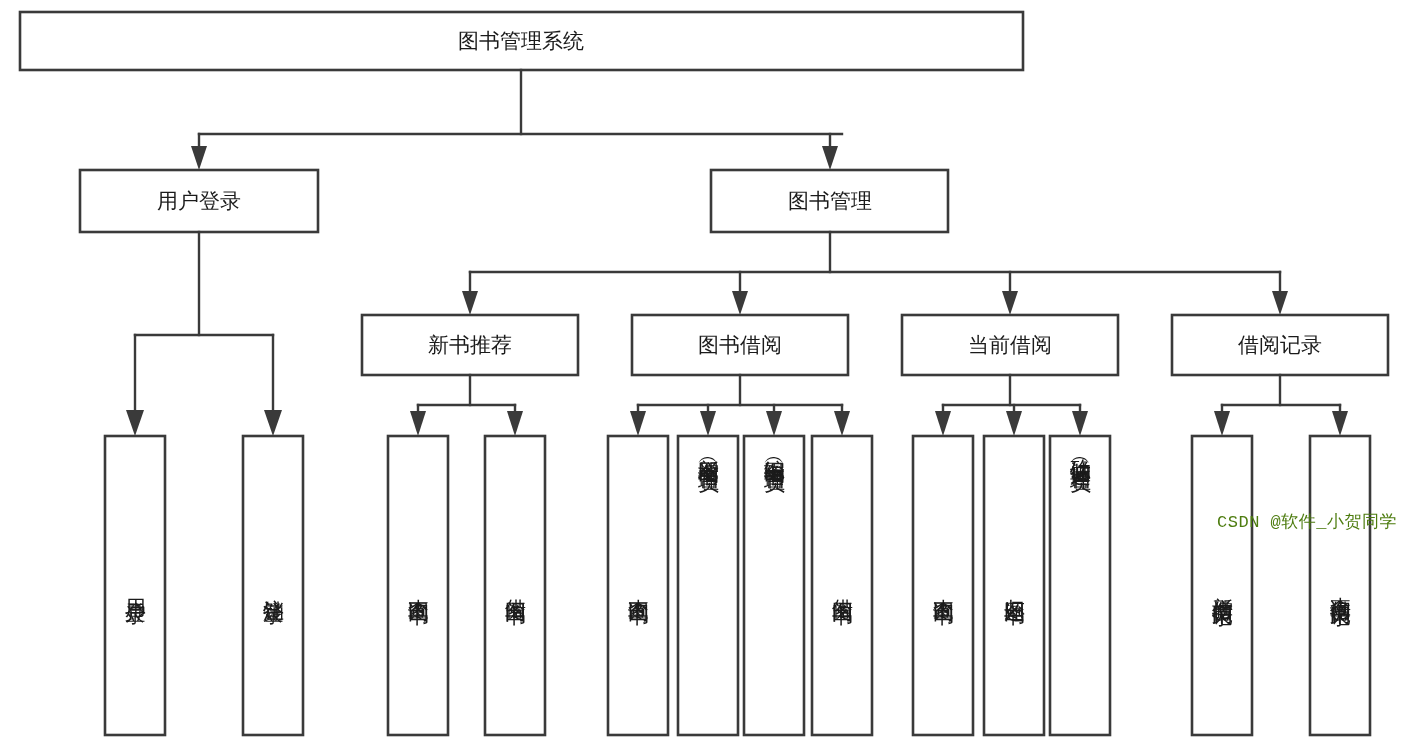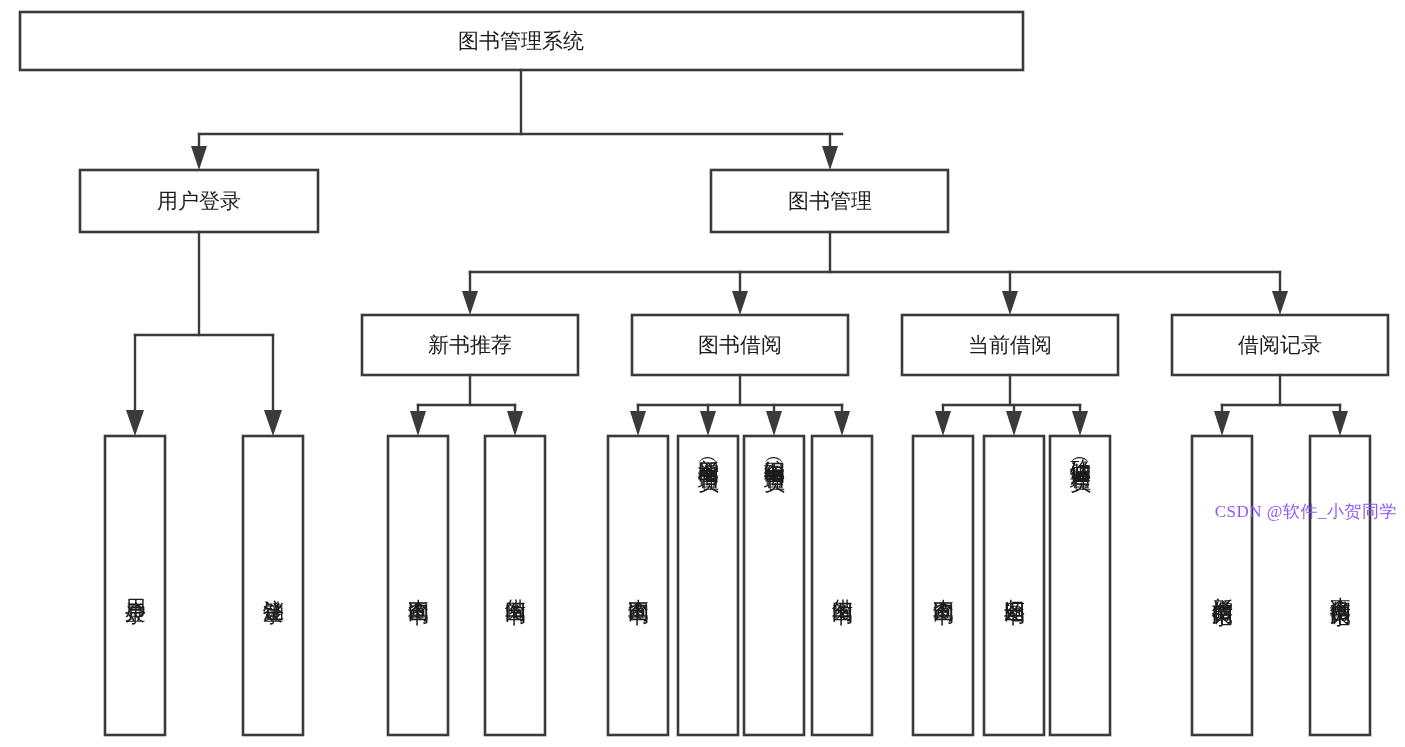--- a/index.html
+++ b/index.html
@@ -59,24 +59,24 @@
     font-size: 21px;
     line-height: 1.18;
     color: #1b1b1b;
     letter-spacing: 2px;
     white-space: nowrap;
     pointer-events: none;
   }
   .watermark {
     position: absolute;
     right: 8px;
-    bottom: 16px;
-    font-family: Liberation Serif, serif;
+    bottom: 6px;
+    font-family: Liberation Mono, monospace;
     font-size: 17px;
-    color: #8b5cf6;
+    color: #4d7c0f;
     white-space: nowrap;
     letter-spacing: 0.5px;
   }
 </style>
 </head>
 <body>
 
 <div id="diagram-root">
 
   <svg class="diagram" viewBox="0 0 1405 747">

